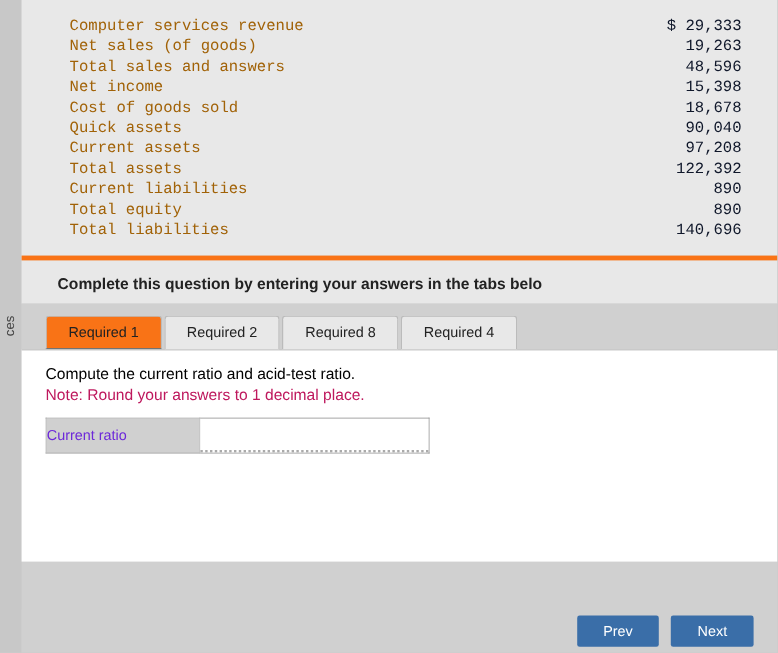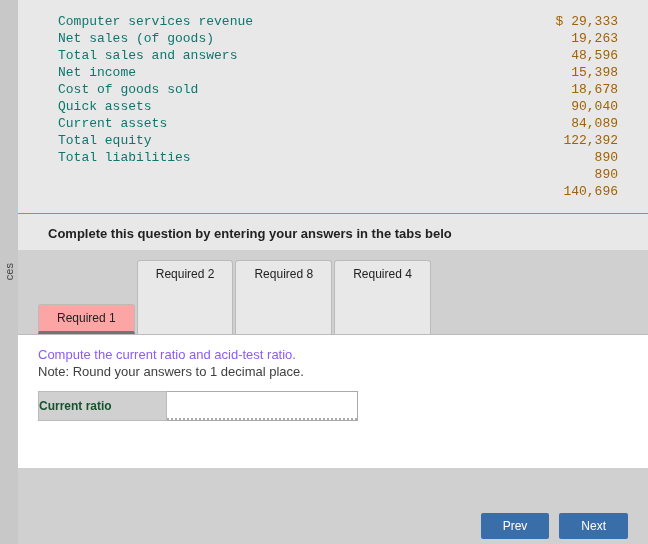--- a/index.html
+++ b/index.html
@@ -32,34 +32,34 @@
       flex: 1;
     }
     .values-col {
       display: flex;
       flex-direction: column;
       gap: 2px;
       align-items: flex-end;
       min-width: 100px;
     }
     .data-label {
-      color: #0f766e;
+      color: #a16207;
       font-size: 13px;
       white-space: nowrap;
     }
     .data-value {
-      color: #a16207;
+      color: #0f172a;
       font-size: 13px;
       text-align: right;
       white-space: nowrap;
     }
     .instruction-section {
       background: #e8e8e8;
       padding: 12px 30px 8px 30px;
-      border-top: 1px solid #f97316;
+      border-top: 4px solid #f97316;
     }
     .instruction-text {
       font-family: Arial, sans-serif;
       font-size: 13px;
       font-weight: bold;
       color: #222;
     }
     .tabs-section {
       background: #d0d0d0;
       padding: 10px 20px 0 20px;
@@ -74,58 +74,57 @@
       border-bottom: none;
       padding: 6px 18px;
       font-family: Arial, sans-serif;
       font-size: 12px;
       color: #222;
       cursor: pointer;
       margin-right: 2px;
       border-radius: 3px 3px 0 0;
     }
     .tab.active {
-      background: #fca5a5;
-      border-bottom: 3px solid #737373;
+      background: #f97316;
+      border-bottom: 1px solid #737373;
       z-index: 2;
-      margin-top: 44px;
     }
     .content-section {
       background: #ffffff;
       border-top: 1px solid #bbb;
       padding: 12px 20px 12px 20px;
       flex: 1;
     }
     .compute-text {
       font-family: Arial, sans-serif;
       font-size: 13px;
-      color: #8b5cf6;
+      color: #000000;
       margin-bottom: 2px;
     }
     .note-text {
       font-family: Arial, sans-serif;
       font-size: 13px;
-      color: #404040;
+      color: #be185d;
       margin-bottom: 12px;
     }
     .ratio-table {
       border-collapse: collapse;
       width: 320px;
     }
     .ratio-table tr td {
       padding: 0;
     }
     .ratio-label-cell {
       background: #d0d0d0;
       border: 1px solid #bbb;
       padding: 6px 12px;
       font-family: Arial, sans-serif;
       font-size: 12px;
-      font-weight: bold;
-      color: #14532d;
+      font-weight: normal;
+      color: #6d28d9;
       width: 120px;
     }
     .ratio-input-cell {
       background: #ffffff;
       border: 1px solid #aaa;
       width: 180px;
       padding: 0;
     }
     .ratio-input {
       width: 100%;
@@ -197,32 +196,34 @@
       <div class="data-section">
         <div class="labels-col">
 
         <div class="data-label">Computer services revenue</div>
             <div class="data-label">Net sales (of goods)</div>
             <div class="data-label">Total sales and answers</div>
             <div class="data-label">Net income</div>
             <div class="data-label">Cost of goods sold</div>
             <div class="data-label">Quick assets</div>
             <div class="data-label">Current assets</div>
+            <div class="data-label">Total assets</div>
+            <div class="data-label">Current liabilities</div>
             <div class="data-label">Total equity</div>
             <div class="data-label">Total liabilities</div>
           </div>
         <div class="values-col">
 
         <div class="data-value">$ 29,333</div>
             <div class="data-value">19,263</div>
             <div class="data-value">48,596</div>
             <div class="data-value">15,398</div>
             <div class="data-value">18,678</div>
             <div class="data-value">90,040</div>
-            <div class="data-value">84,089</div>
+            <div class="data-value">97,208</div>
             <div class="data-value">122,392</div>
             <div class="data-value">890</div>
             <div class="data-value">890</div>
             <div class="data-value">140,696</div>
           </div>
       </div>
 
       <div class="instruction-section">
         <span class="instruction-text">Complete this question by entering your answers in the tabs belo</span>
       </div>

